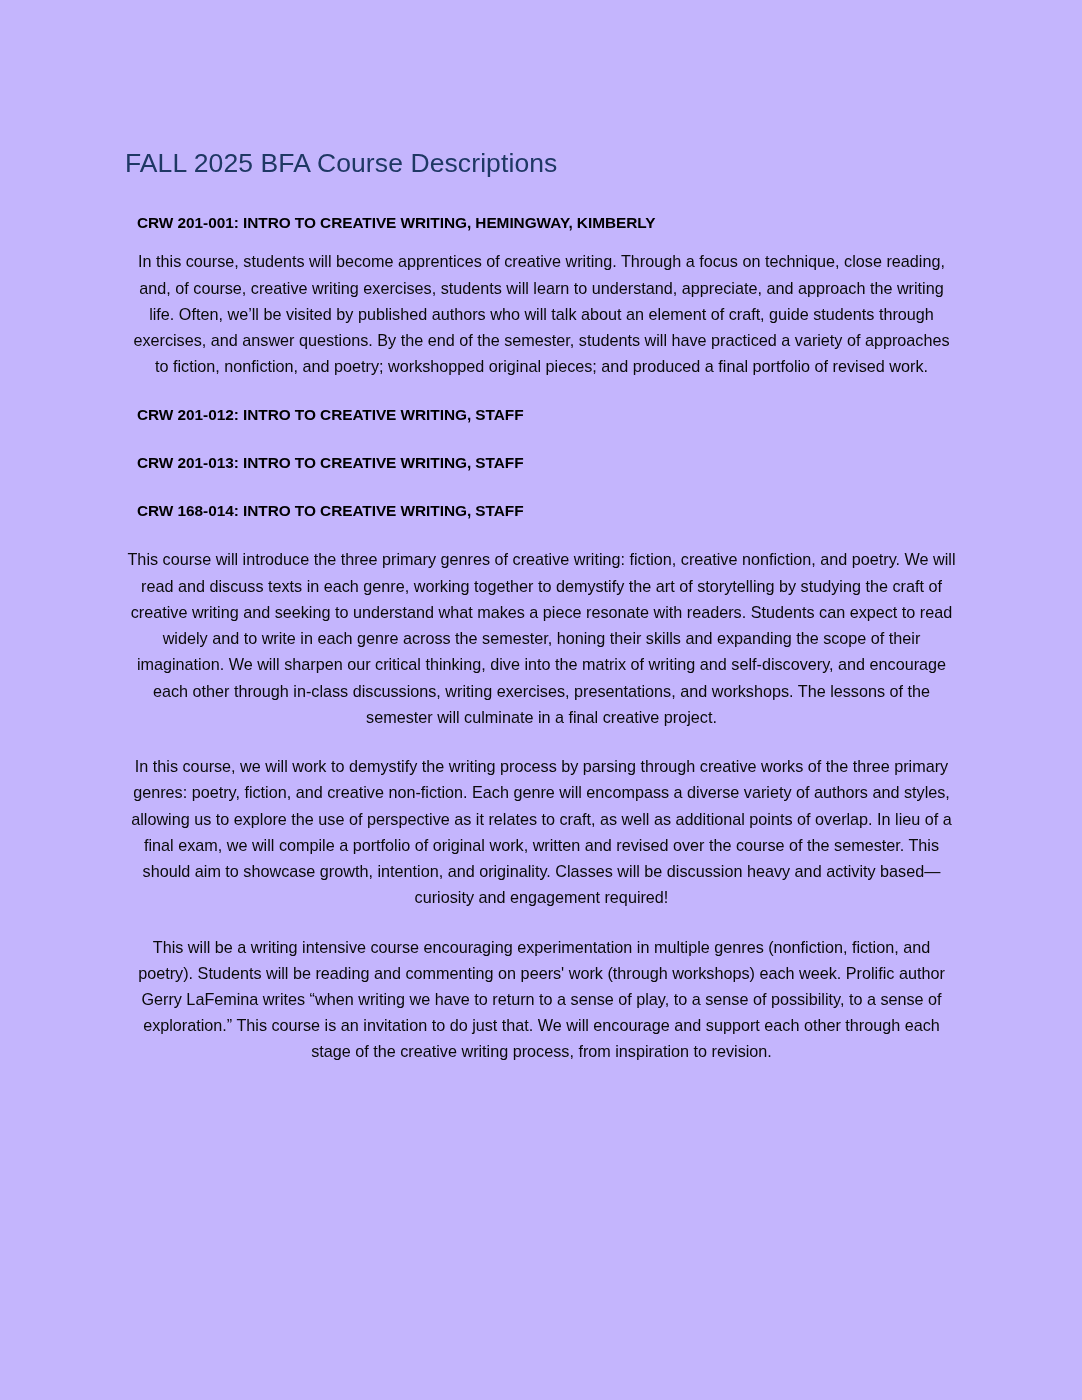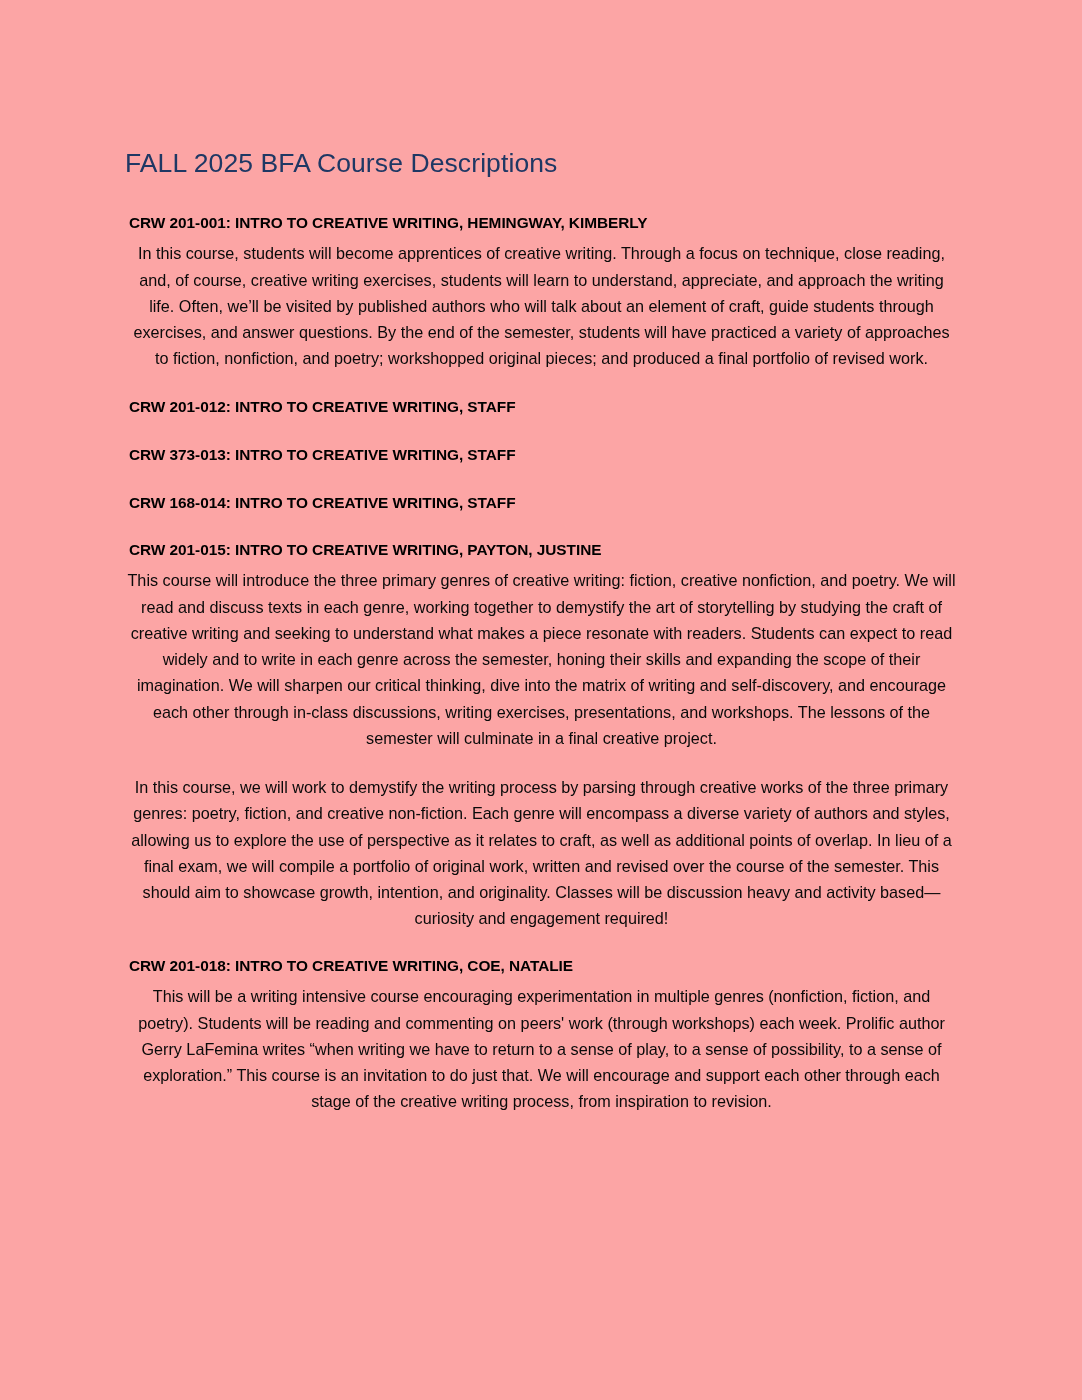--- a/index.html
+++ b/index.html
@@ -11,21 +11,21 @@
   body {
     width: 1082px;
     height: 1400px;
     font-family: "Liberation Sans", sans-serif;
     -webkit-font-smoothing: antialiased;
   }
   .page {
     position: relative;
     width: 1082px;
     height: 1400px;
-    background: #fca5a5;
+    background: #c4b5fd;
     box-sizing: border-box;
     padding: 148px 124px 0 125px;
   }
   .doc-title {
     font-size: 26.5px;
     font-weight: 400;
     color: #1F3864;
     letter-spacing: 0.1px;
     margin: 0 0 33px 0;
     line-height: 1.15;
@@ -34,21 +34,21 @@
     margin: 0 0 23px 0;
   }
   .course-block:last-child {
     margin-bottom: 0;
   }
   .course-heading {
     font-size: 15.4px;
     font-weight: bold;
     color: #000000;
     line-height: 1.62;
-    margin: 4px;
+    margin: 12px;
     letter-spacing: -0.05px;
   }
   .course-desc {
     font-size: 16.2px;
     font-weight: 400;
     color: #0a0a0a;
     line-height: 1.62;
     margin: 0;
     text-align: center;
     max-width: 836px;
@@ -66,38 +66,36 @@
     <p class="course-heading">CRW 201-001: INTRO TO CREATIVE WRITING, HEMINGWAY, KIMBERLY</p>
     <p class="course-desc">In this course, students will become apprentices of creative writing. Through a focus on technique, close reading, and, of course, creative writing exercises, students will learn to understand, appreciate, and approach the writing life. Often, we’ll be visited by published authors who will talk about an element of craft, guide students through exercises, and answer questions. By the end of the semester, students will have practiced a variety of approaches to fiction, nonfiction, and poetry; workshopped original pieces; and produced a final portfolio of revised work.</p>
   </section>
 
   <section class="course-block heading-only">
     <p class="course-heading">CRW 201-012: INTRO TO CREATIVE WRITING, STAFF</p>
 
   </section>
 
   <section class="course-block heading-only">
-    <p class="course-heading">CRW 373-013: INTRO TO CREATIVE WRITING, STAFF</p>
+    <p class="course-heading">CRW 201-013: INTRO TO CREATIVE WRITING, STAFF</p>
 
   </section>
 
   <section class="course-block heading-only">
     <p class="course-heading">CRW 168-014: INTRO TO CREATIVE WRITING, STAFF</p>
 
   </section>
 
   <section class="course-block">
-    <p class="course-heading">CRW 201-015: INTRO TO CREATIVE WRITING, PAYTON, JUSTINE</p>
     <p class="course-desc">This course will introduce the three primary genres of creative writing: fiction, creative nonfiction, and poetry. We will read and discuss texts in each genre, working together to demystify the art of storytelling by studying the craft of creative writing and seeking to understand what makes a piece resonate with readers. Students can expect to read widely and to write in each genre across the semester, honing their skills and expanding the scope of their imagination. We will sharpen our critical thinking, dive into the matrix of writing and self-discovery, and encourage each other through in-class discussions, writing exercises, presentations, and workshops. The lessons of the semester will culminate in a final creative project.</p>
   </section>
 
   <section class="course-block">
     <p class="course-desc">In this course, we will work to demystify the writing process by parsing through creative works of the three primary genres: poetry, fiction, and creative non-fiction. Each genre will encompass a diverse variety of authors and styles, allowing us to explore the use of perspective as it relates to craft, as well as additional points of overlap. In lieu of a final exam, we will compile a portfolio of original work, written and revised over the course of the semester. This should aim to showcase growth, intention, and originality. Classes will be discussion heavy and activity based—curiosity and engagement required!</p>
   </section>
 
 
   <section class="course-block">
-    <p class="course-heading">CRW 201-018: INTRO TO CREATIVE WRITING, COE, NATALIE</p>
     <p class="course-desc">This will be a writing intensive course encouraging experimentation in multiple genres (nonfiction, fiction, and poetry). Students will be reading and commenting on peers' work (through workshops) each week.  Prolific author Gerry LaFemina writes “when writing we have to return to a sense of play, to a sense of possibility, to a sense of exploration.” This course is an invitation to do just that. We will encourage and support each other through each stage of the creative writing process, from inspiration to revision.</p>
   </section>
 </div>
 
 </div>
 
 </body></html>

